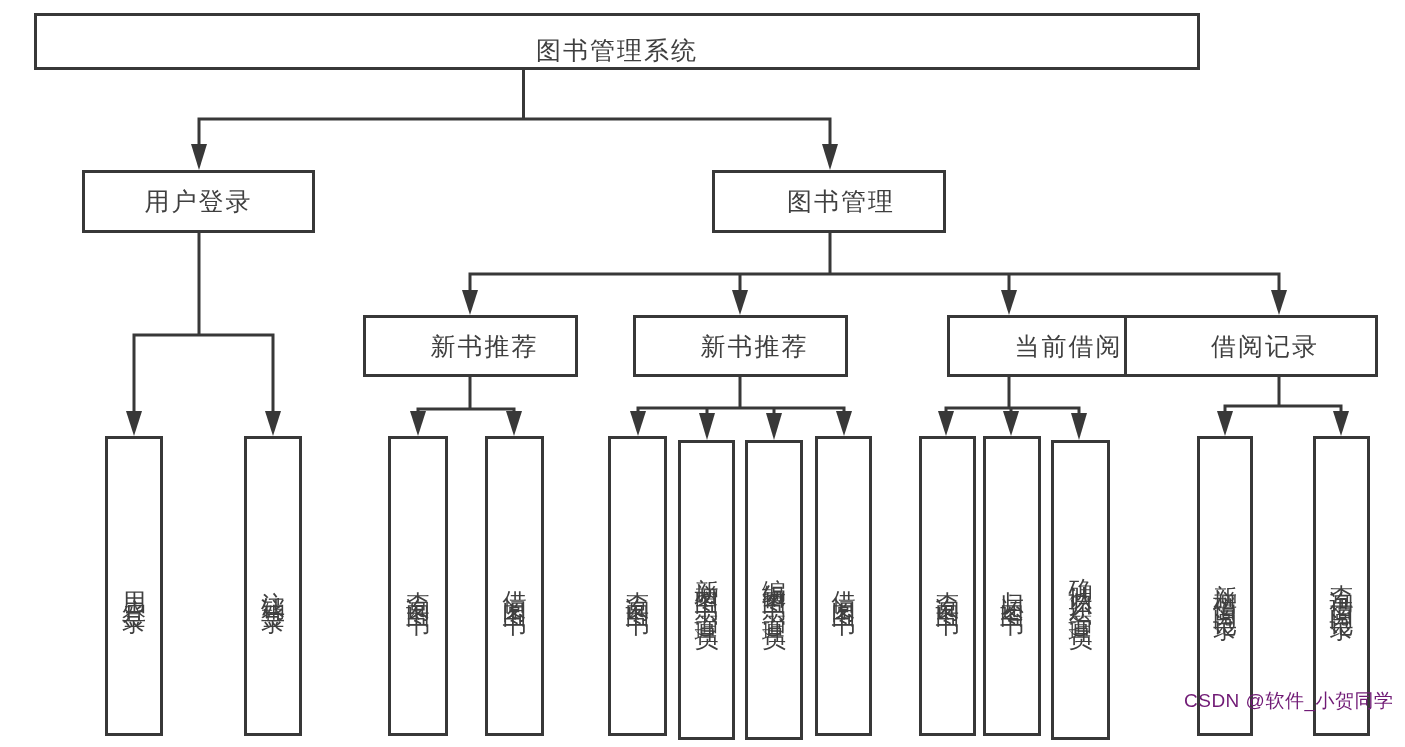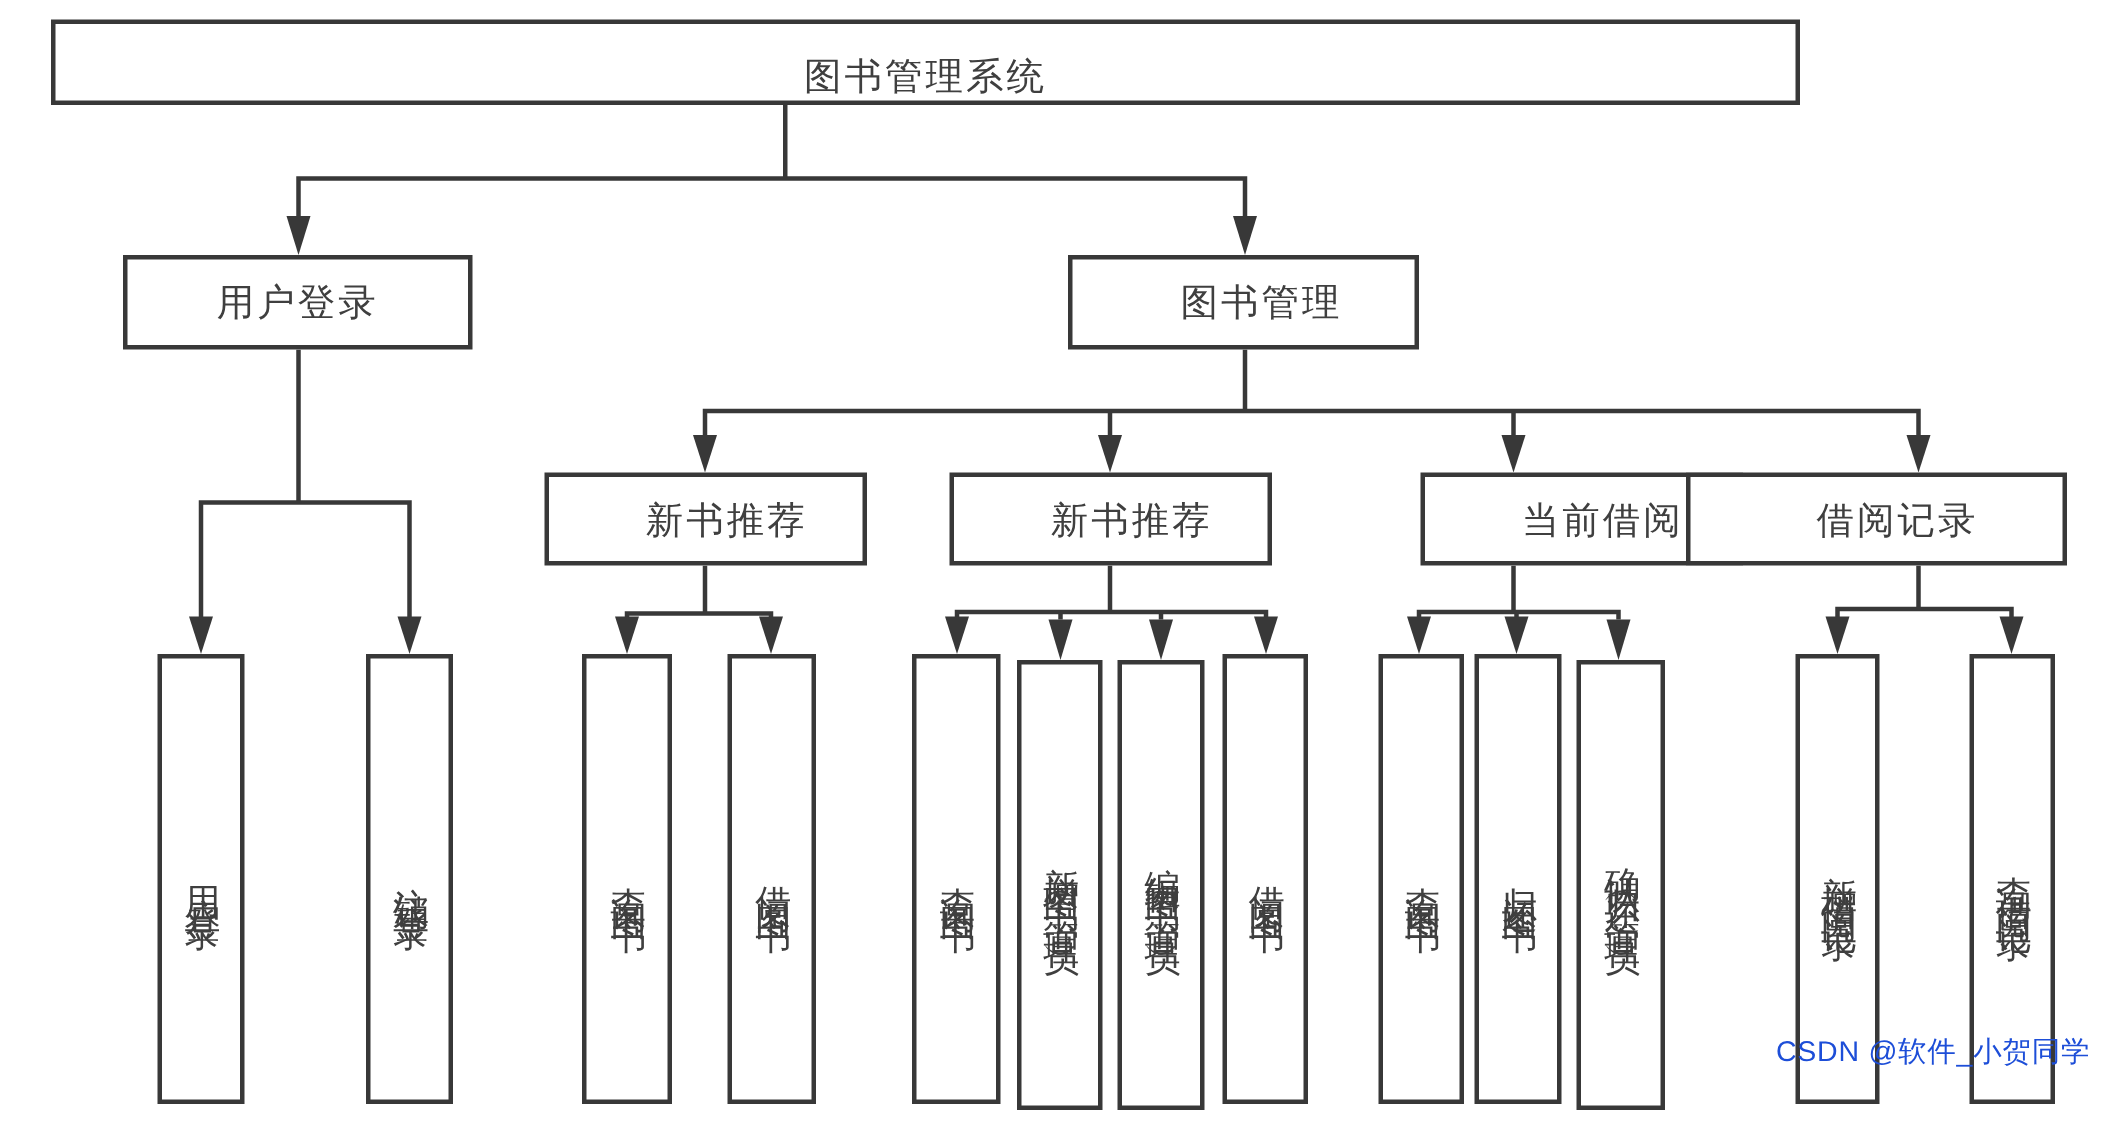--- a/index.html
+++ b/index.html
@@ -66,21 +66,21 @@
   .lf-10 { left: 983px; width: 58px; }
   .lf-11 { left: 1051px; width: 59px; top: 440px; }
   .lf-12 { left: 1197px; width: 56px; }
   .lf-13 { left: 1313px; width: 57px; }
   .watermark {
     position: absolute;
     left: 1184px;
     top: 688px;
     font-size: 19px;
     letter-spacing: 0.5px;
-    color: #1d4ed8;
+    color: #701a75;
     white-space: nowrap;
     z-index: 3;
   }
 </style>
 </head>
 <body>
 
 <div class="canvas">
 
   <svg class="connectors" viewBox="0 0 1405 747" xmlns="http://www.w3.org/2000/svg">

